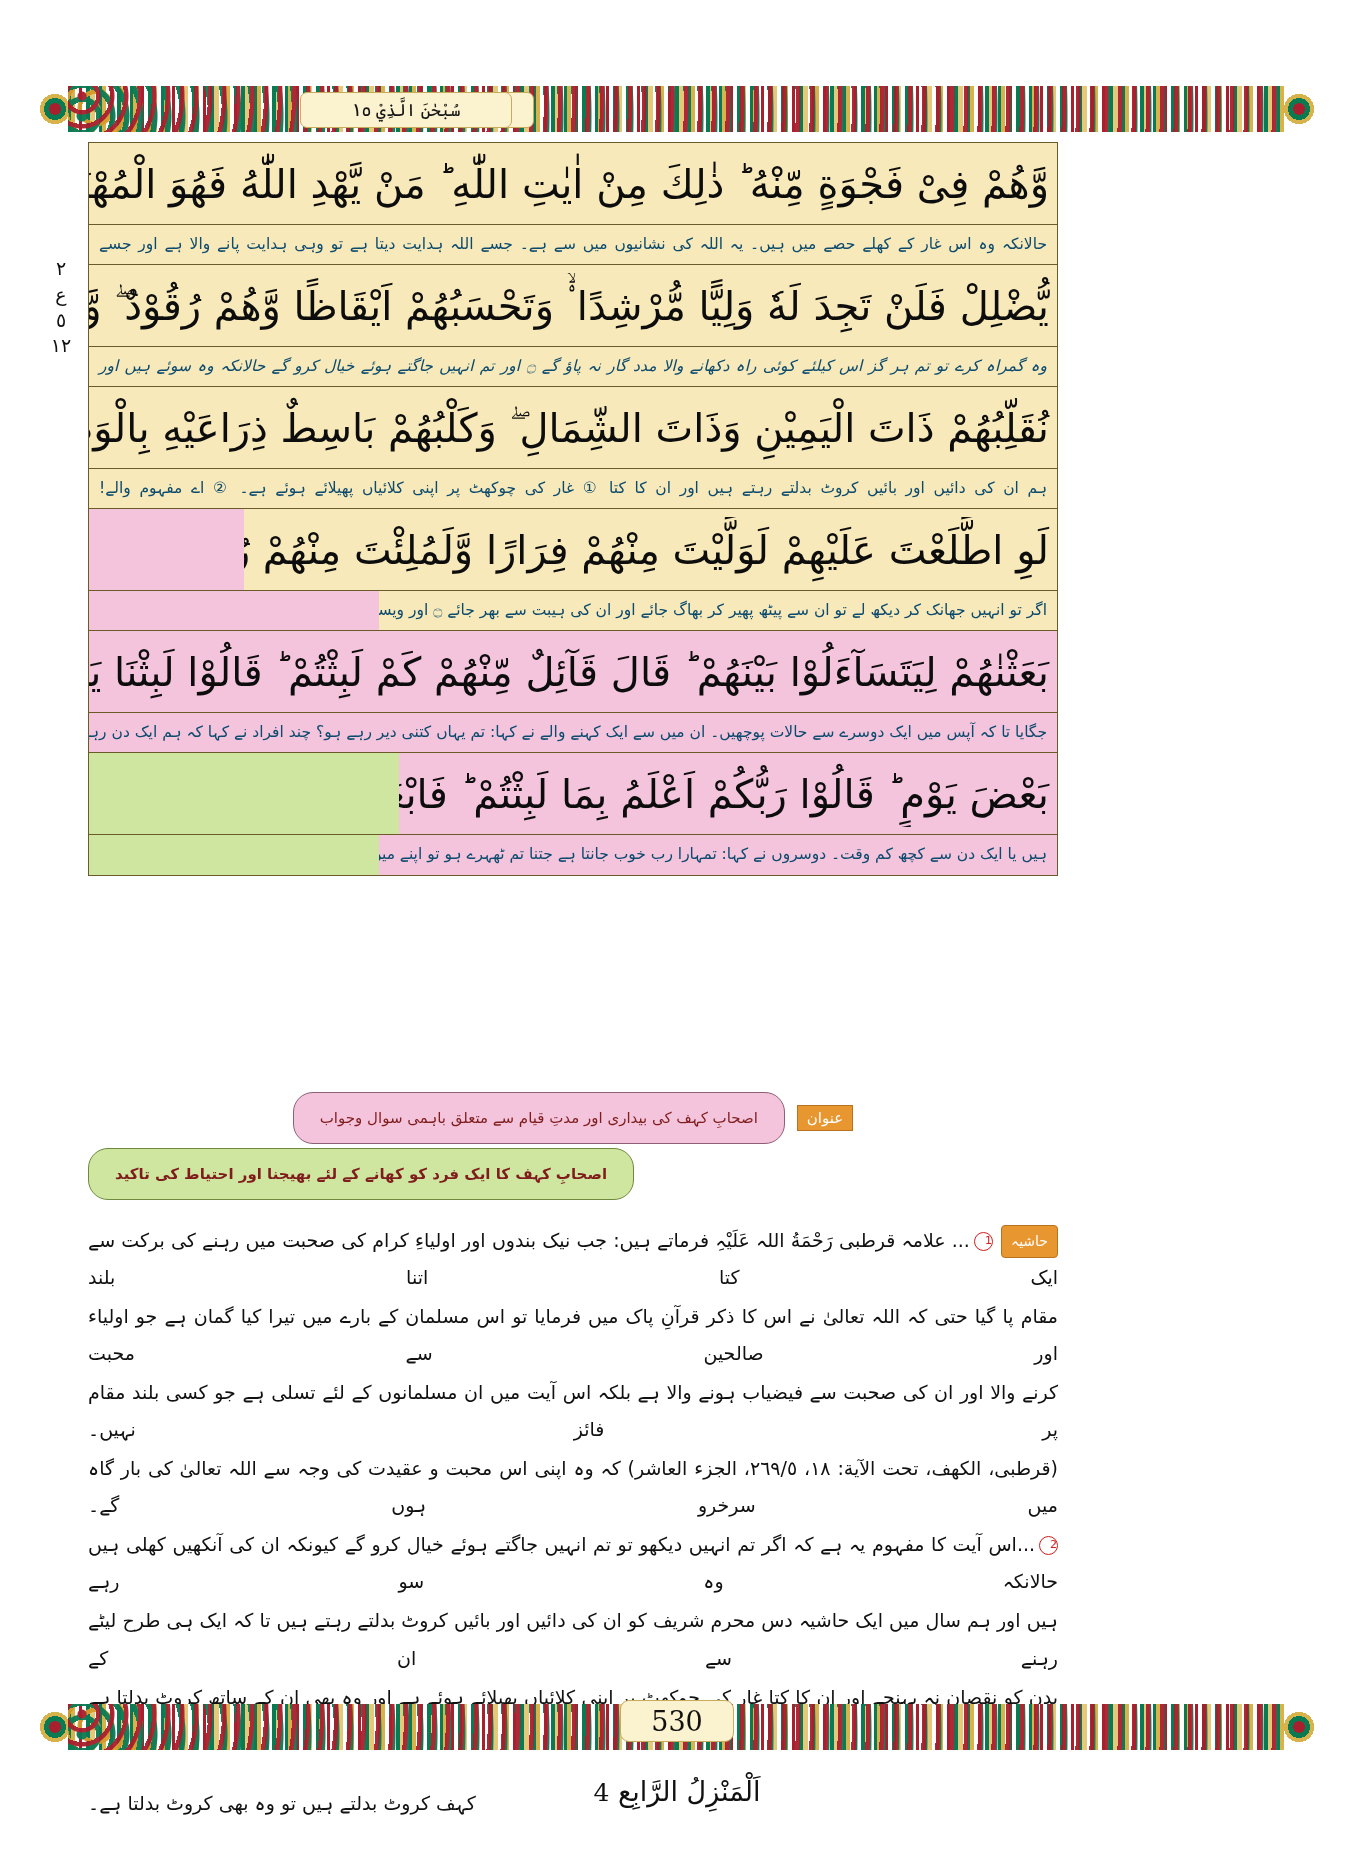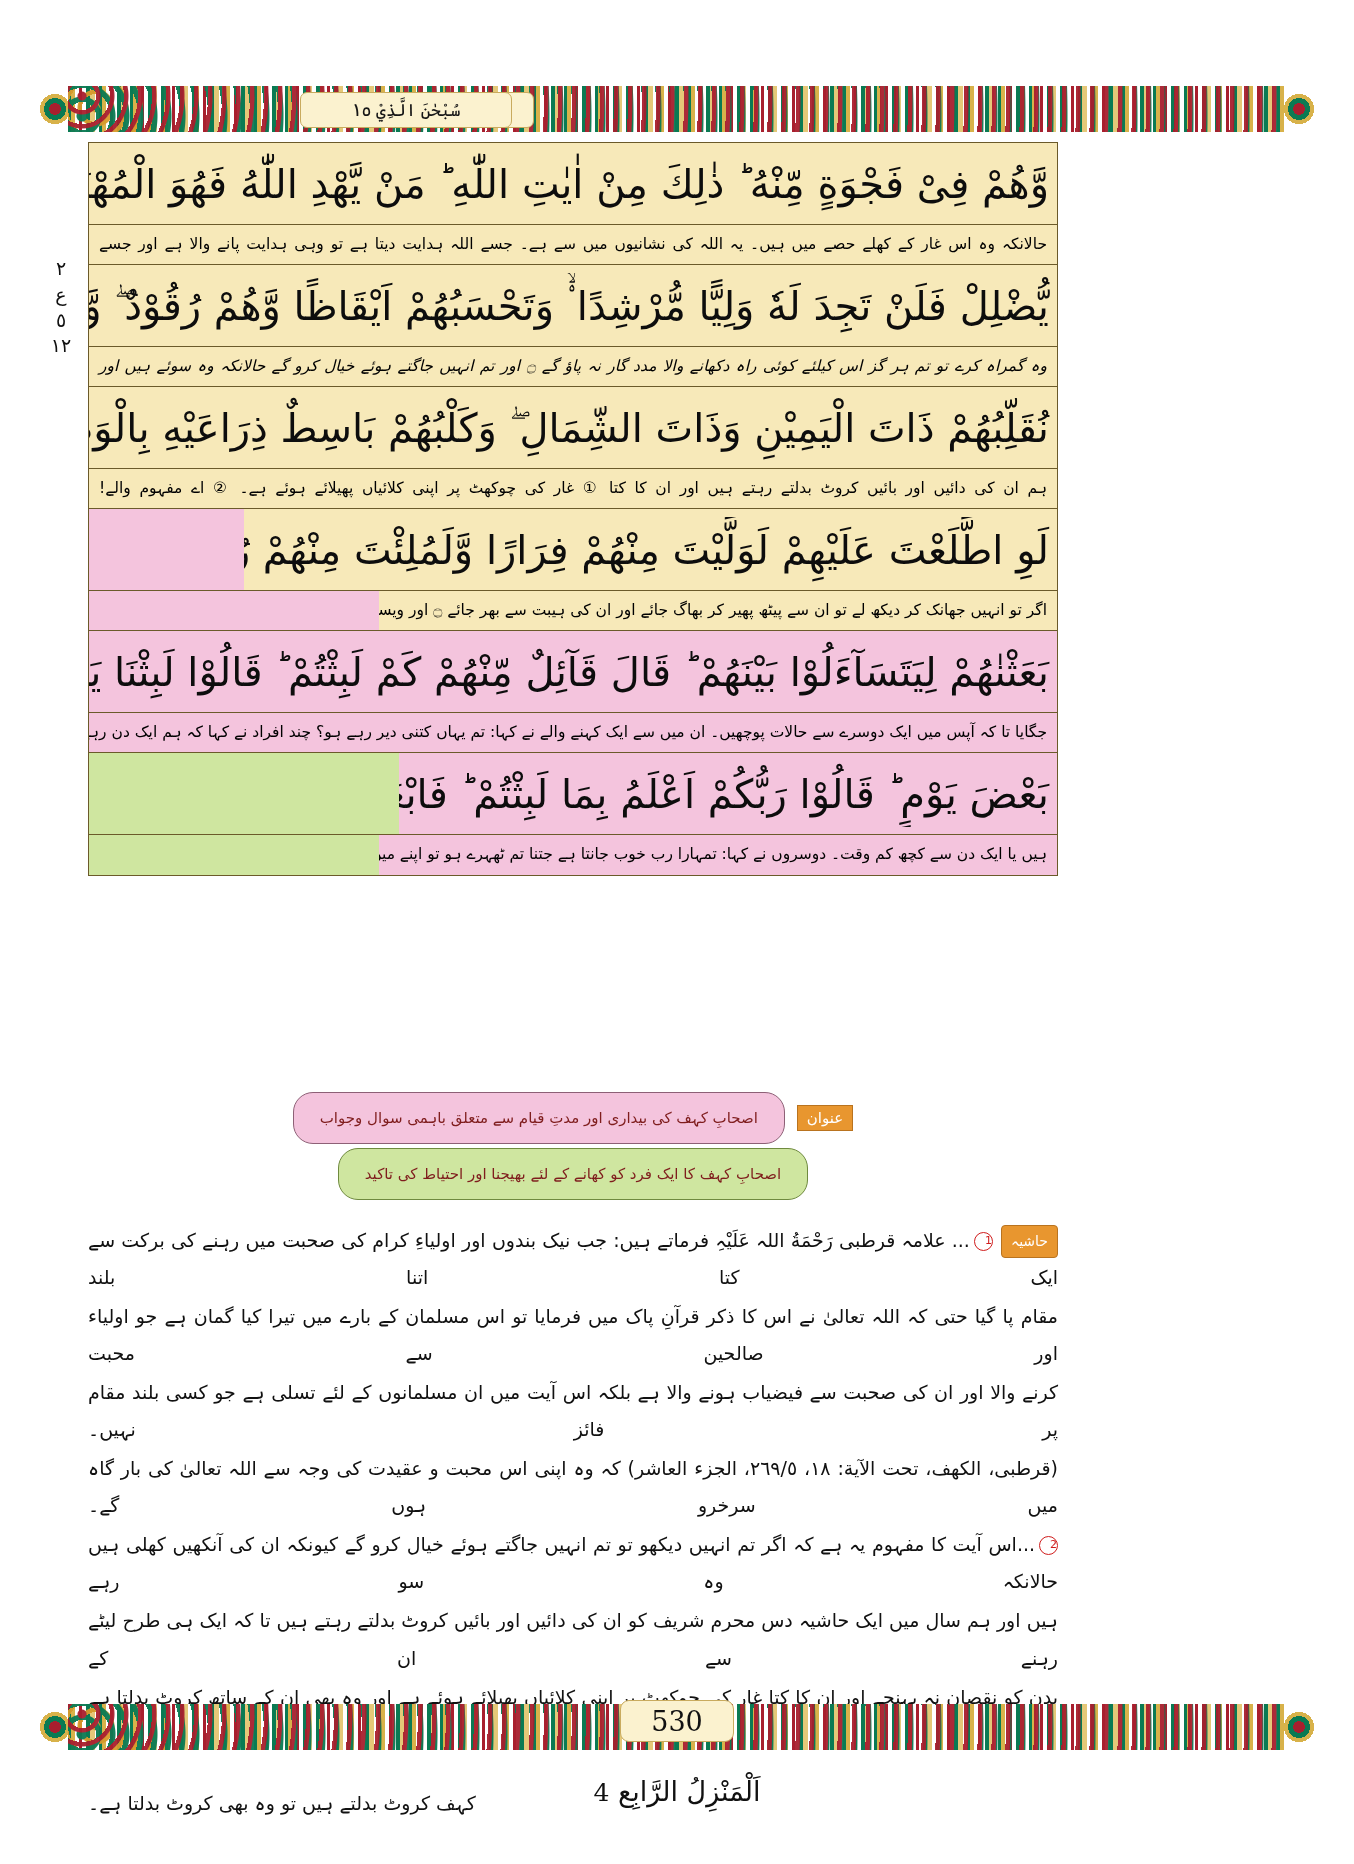--- a/index.html
+++ b/index.html
@@ -91,21 +91,21 @@
     direction:rtl;text-align:center;width:100%;
     font-family:"DejaVu Sans","Liberation Sans",sans-serif;
     font-size:40px;line-height:1.35;color:#0d0d0d;
     padding:6px 8px;white-space:nowrap;overflow:hidden;
     letter-spacing:-1px;
   }
   .arabic-row{height:82px;}
   .urdu{
     direction:rtl;text-align:justify;text-align-last:justify;width:100%;
     font-family:"DejaVu Sans","Liberation Sans",sans-serif;
-    font-size:15.5px;line-height:1.5;color:#000000;
+    font-size:15.5px;line-height:1.5;color:#0c4a6e;
     padding:4px 10px;white-space:nowrap;overflow:hidden;
   }
   .urdu-row{height:40px;}
 
   
   .unwan-wrap{position:absolute;left:88px;width:970px;display:flex;
     align-items:center;justify-content:flex-start;direction:rtl;}
   .unwan-wrap.first{top:1092px;}
   .unwan-wrap.second{top:1148px;}
   .unwan-label{
@@ -233,21 +233,21 @@
       </div>
       <div class="seg green" style="width:30%;"></div>
     </div>
 
   </div>
 
   <div class="unwan-wrap first" style="justify-content:center;">
     <div class="unwan-label">عنوان</div>
     <div class="unwan-pill pink">اصحابِ کہف کی بیداری اور مدتِ قیام سے متعلق باہمی سوال وجواب</div>
   </div>
-  <div class="unwan-wrap second" style="justify-content:center;">
+  <div class="unwan-wrap second" style="justify-content:flex-end;font-weight:bold;">
     <div class="unwan-pill green">اصحابِ کہف کا ایک فرد کو کھانے کے لئے بھیجنا اور احتیاط کی تاکید</div>
   </div>
 
   <div class="hashiya">
     <p class="fn-para">
       <span class="hashiya-label">حاشیہ</span><span class="fn-num">1</span><span>... علامہ قرطبی رَحْمَةُ اللہ عَلَیْہِ فرماتے ہیں: جب نیک بندوں اور اولیاءِ کرام کی صحبت میں رہنے کی برکت سے ایک کتا اتنا بلند</span>
     </p>
     <p class="fn-para">مقام پا گیا حتی کہ اللہ تعالیٰ نے اس کا ذکر قرآنِ پاک میں فرمایا تو اس مسلمان کے بارے میں تیرا کیا گمان ہے جو اولیاء اور صالحین سے محبت</p>
     <p class="fn-para">کرنے والا اور ان کی صحبت سے فیضیاب ہونے والا ہے بلکہ اس آیت میں ان مسلمانوں کے لئے تسلی ہے جو کسی بلند مقام پر فائز نہیں۔</p>
     <p class="fn-para">(قرطبی، الکهف، تحت الآیة: ١٨، ٢٦٩/٥، الجزء العاشر) کہ وہ اپنی اس محبت و عقیدت کی وجہ سے اللہ تعالیٰ کی بار گاہ میں سرخرو ہوں گے۔</p>

